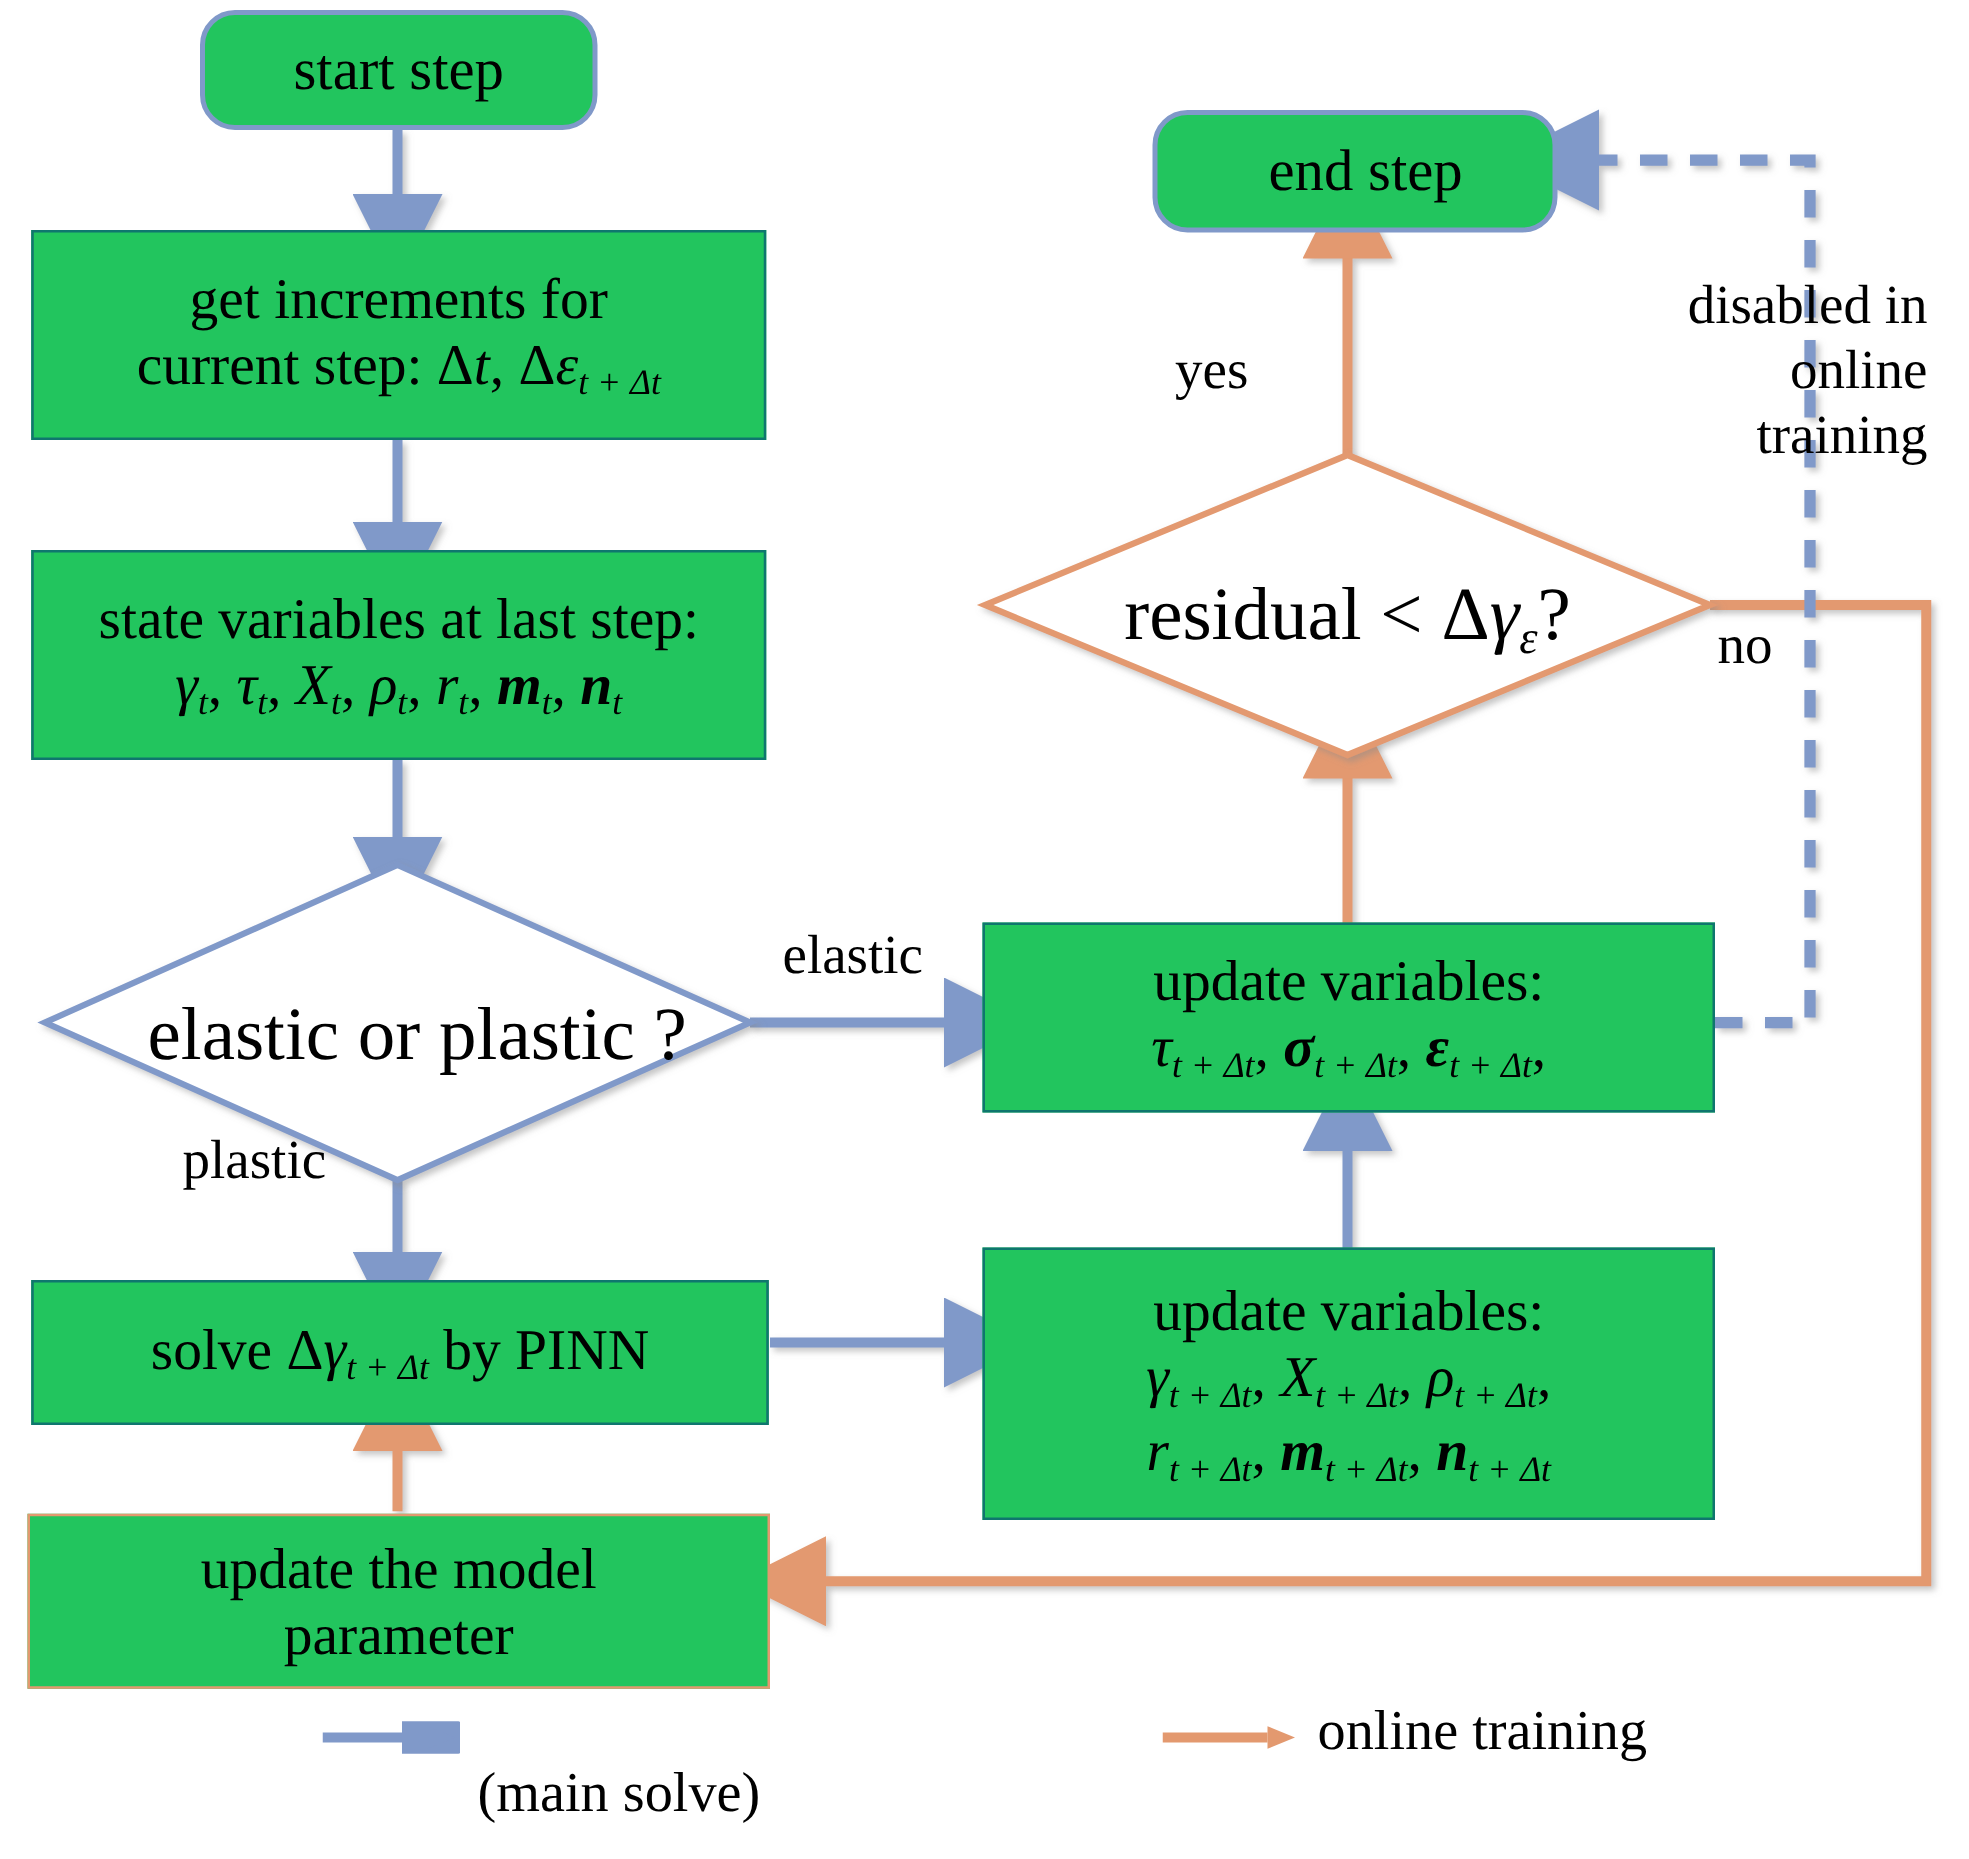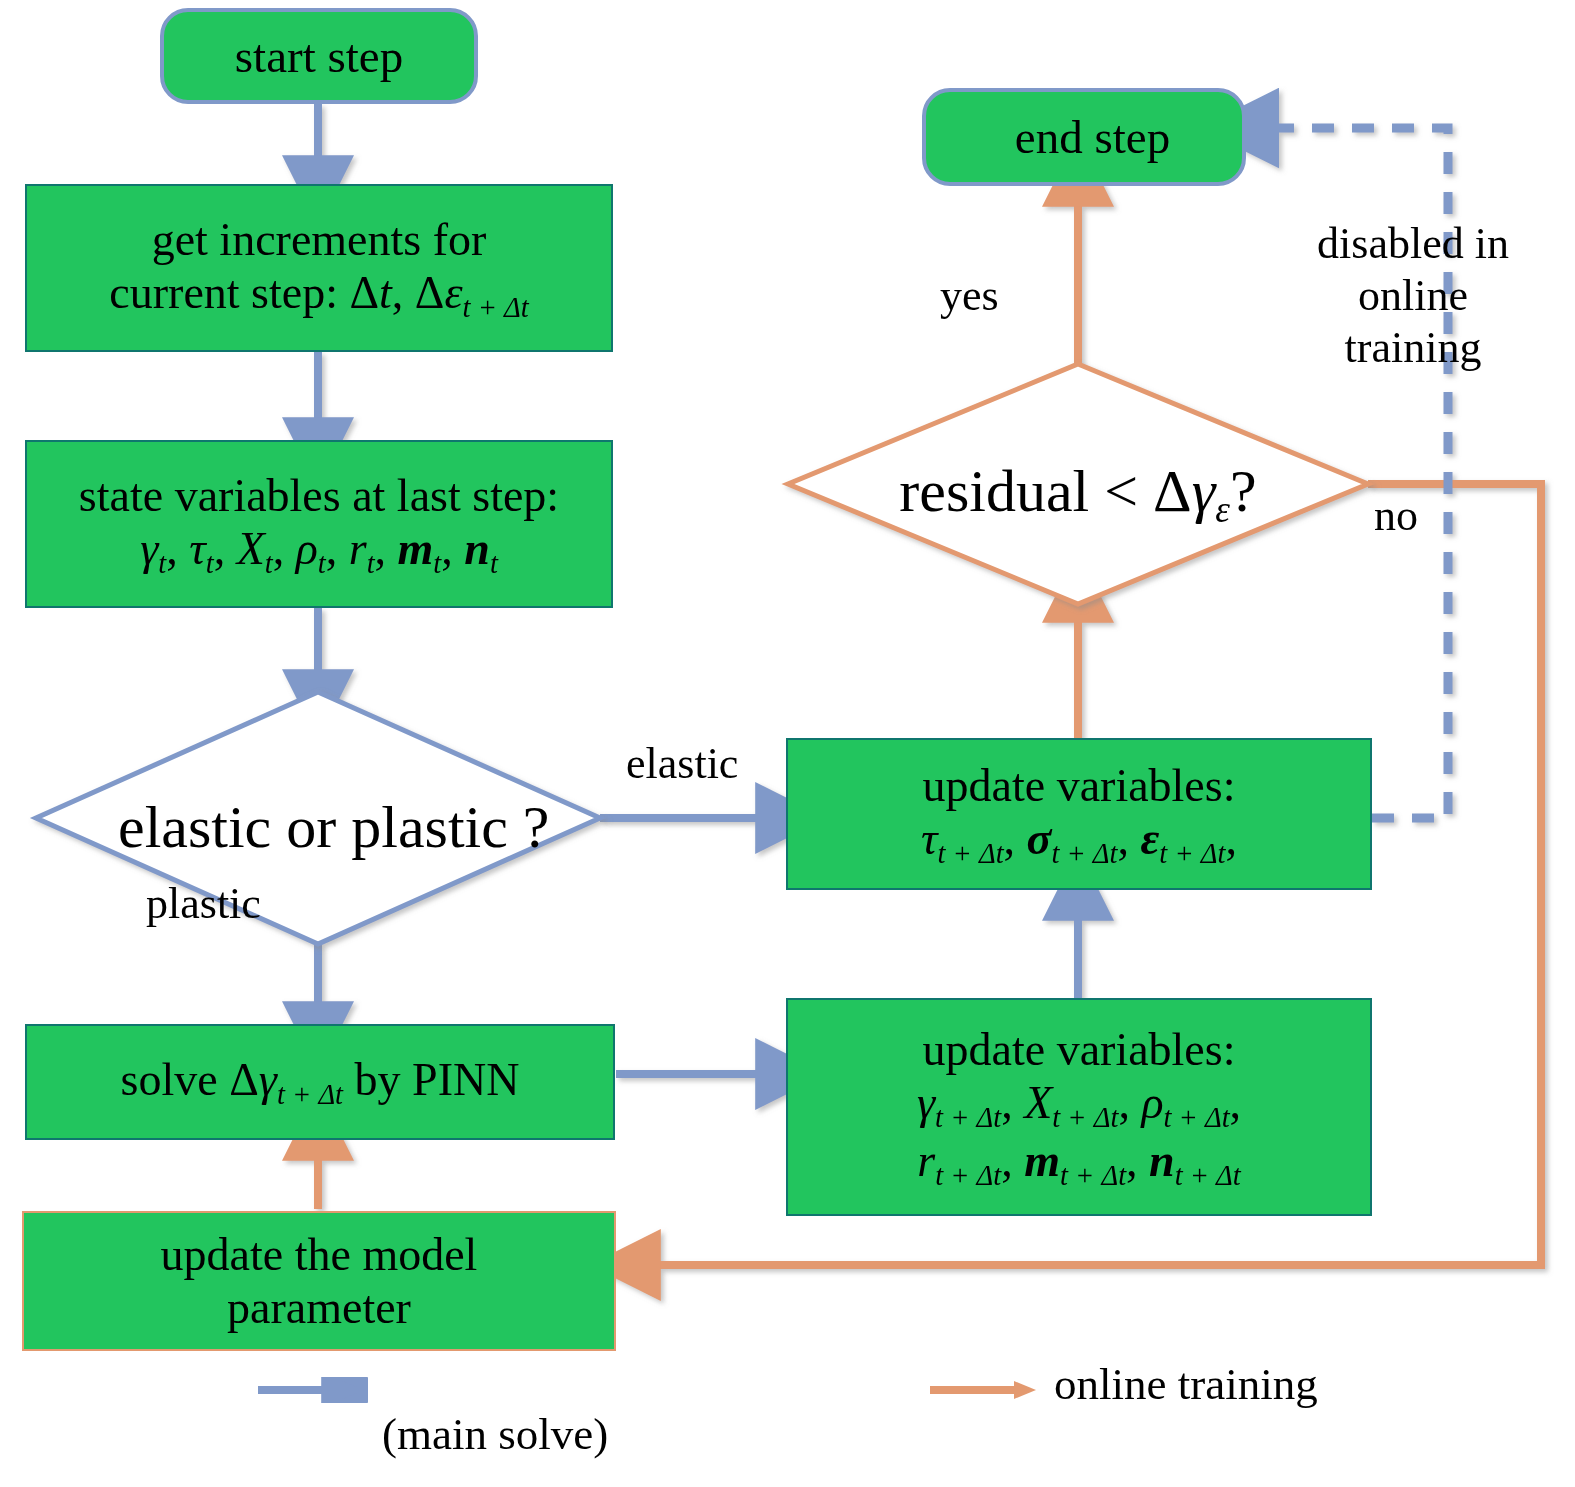--- a/index.html
+++ b/index.html
@@ -181,27 +181,27 @@
 
   <div class="node rect orange fs-box" style="left:22px;top:1211px;width:594px;height:140px;">
     <span class="txt">
       <span>update the model</span><br>
       <span>parameter</span>
     </span>
   </div>
 
   <div class="lbl fs-lbl" style="left:626px;top:740px;">elastic</div>
 
-  <div class="lbl fs-lbl" style="left:146px;top:880px;">plastic</div>
+  <div class="lbl fs-lbl" style="left:146px;top:904px;">plastic</div>
 
   <div class="lbl fs-lbl" style="left:940px;top:272px;">yes</div>
 
   <div class="lbl fs-lbl" style="left:1374px;top:492px;">no</div>
 
-  <div class="lbl fs-lbl" style="left:1284px;top:218px;width:258px;text-align:center;line-height:1.18;">
+  <div class="lbl fs-lbl" style="left:1284px;top:218px;width:258px;text-align:right;line-height:1.18;">
     <span>disabled in</span><br>
     <span>online</span><br>
     <span>training</span>
   </div>
 
   <div id="legend">
 
     <div class="leg-item" style="left:258px;top:14px;">
       <svg class="leg-arrow" width="110" height="26" viewBox="0 0 110 26">
         <line x1="0" y1="13" x2="84" y2="13" stroke="#8099c9" stroke-width="8" marker-end="url(#ah-blue-leg)"></line>

